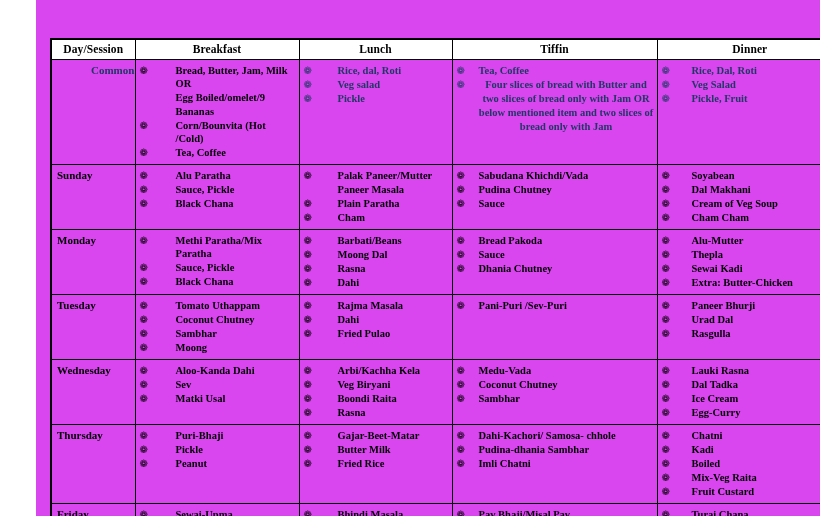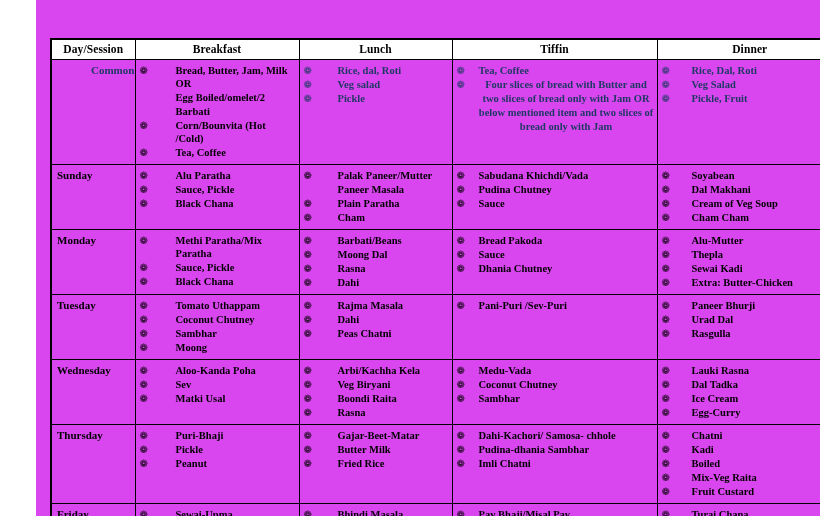--- a/index.html
+++ b/index.html
@@ -125,25 +125,25 @@
         <tr class="menu-row row-common">
           <td class="day-cell">Common</td>
           <td class="meal-cell col-breakfast">
             <ul class="meal-list">
               <li class="meal-item">
                 <span class="bullet-slot">❁</span>
                 <span class="item-text">Bread, Butter, Jam, Milk OR</span>
               </li>
               <li class="meal-item">
                 <span class="bullet-slot no-bullet">❁</span>
-                <span class="item-text">Egg Boiled/omelet/2</span>
+                <span class="item-text">Egg Boiled/omelet/9</span>
               </li>
               <li class="meal-item">
                 <span class="bullet-slot no-bullet">❁</span>
-                <span class="item-text">Barbati</span>
+                <span class="item-text">Bananas</span>
               </li>
               <li class="meal-item">
                 <span class="bullet-slot">❁</span>
                 <span class="item-text">Corn/Bounvita (Hot /Cold)</span>
               </li>
               <li class="meal-item">
                 <span class="bullet-slot">❁</span>
                 <span class="item-text">Tea, Coffee</span>
               </li>
             </ul>
@@ -370,21 +370,21 @@
               <li class="meal-item">
                 <span class="bullet-slot">❁</span>
                 <span class="item-text">Rajma Masala</span>
               </li>
               <li class="meal-item">
                 <span class="bullet-slot">❁</span>
                 <span class="item-text">Dahi</span>
               </li>
               <li class="meal-item">
                 <span class="bullet-slot">❁</span>
-                <span class="item-text">Peas Chatni</span>
+                <span class="item-text">Fried Pulao</span>
               </li>
             </ul>
           </td>
           <td class="meal-cell col-tiffin">
             <ul class="meal-list">
               <li class="meal-item">
                 <span class="bullet-slot">❁</span>
                 <span class="item-text">Pani-Puri /Sev-Puri</span>
               </li>
             </ul>
@@ -405,21 +405,21 @@
               </li>
             </ul>
           </td>
         </tr>
         <tr class="menu-row">
           <td class="day-cell">Wednesday</td>
           <td class="meal-cell col-breakfast">
             <ul class="meal-list">
               <li class="meal-item">
                 <span class="bullet-slot">❁</span>
-                <span class="item-text">Aloo-Kanda Poha</span>
+                <span class="item-text">Aloo-Kanda Dahi</span>
               </li>
               <li class="meal-item">
                 <span class="bullet-slot">❁</span>
                 <span class="item-text">Sev</span>
               </li>
               <li class="meal-item">
                 <span class="bullet-slot">❁</span>
                 <span class="item-text">Matki Usal</span>
               </li>
             </ul>

